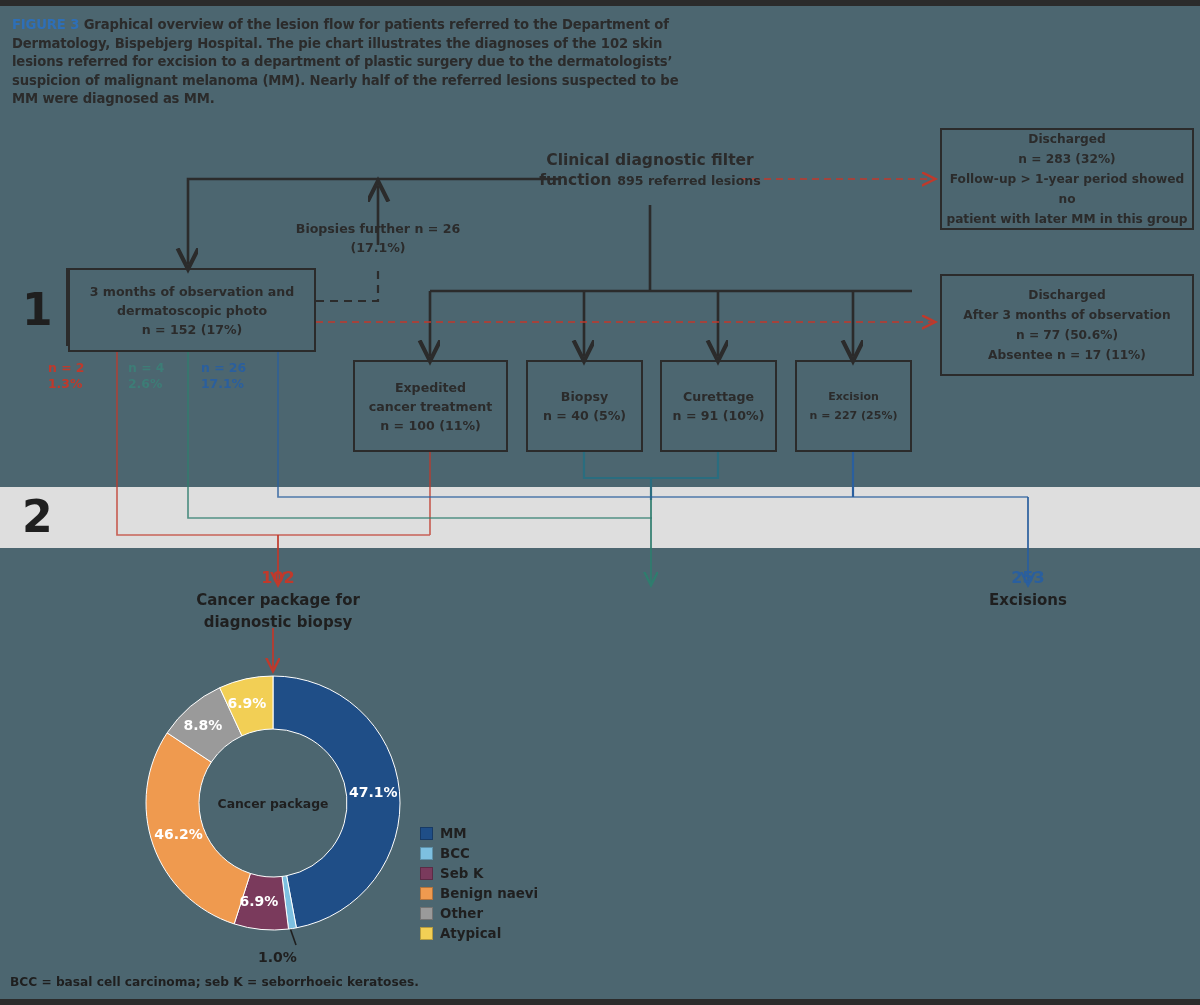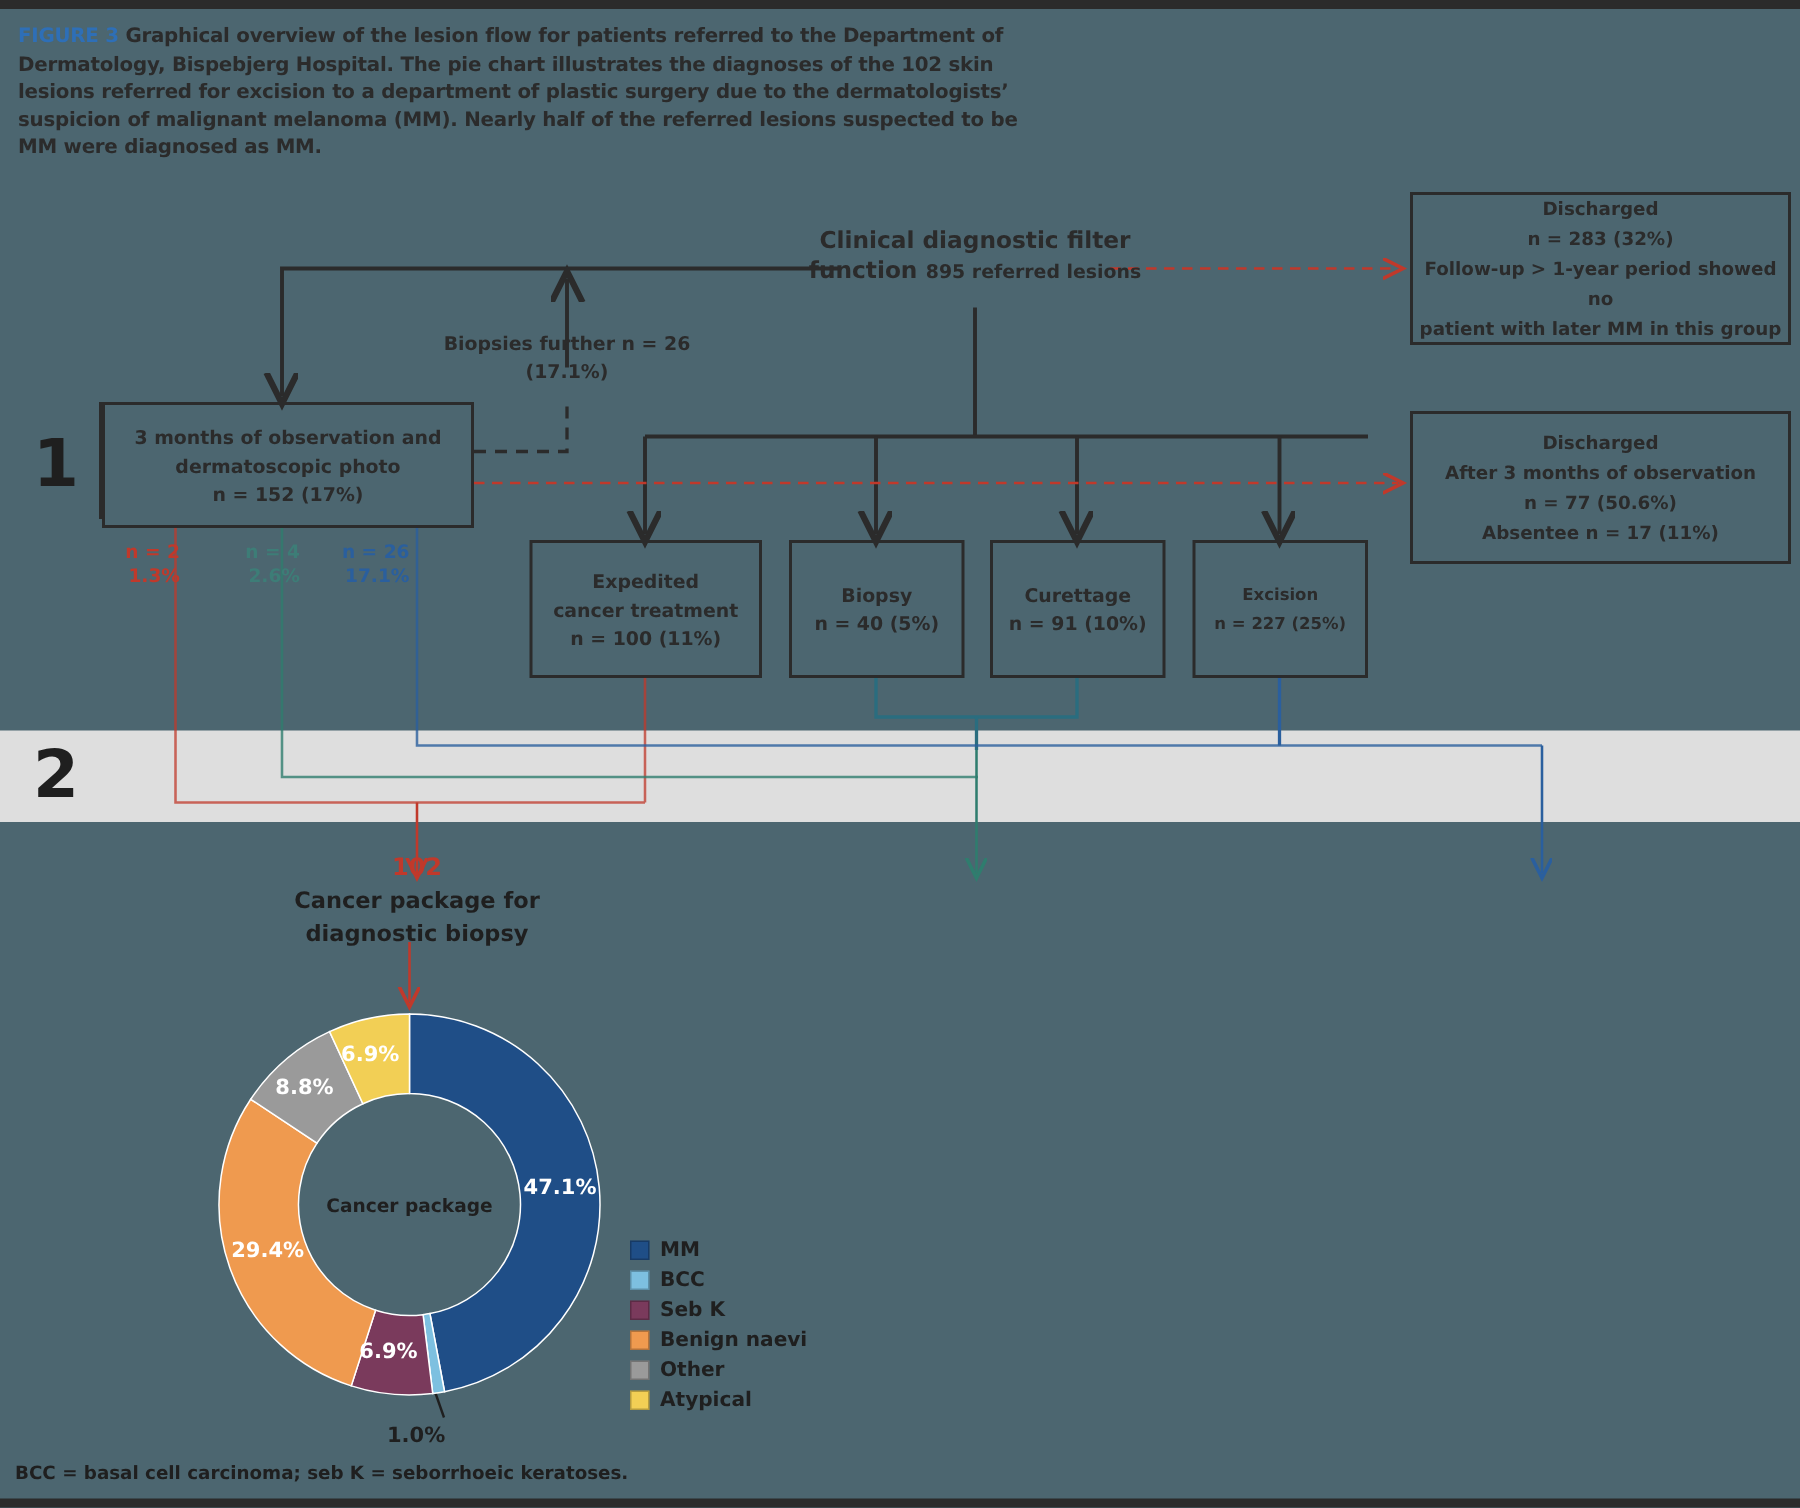--- a/index.html
+++ b/index.html
@@ -59,21 +59,21 @@
   .root .t1 { font-size:15.5px; line-height:20px; }
   .root .t2 { font-size:12.6px; line-height:20px; margin-top:2px; }
 
   
   .obsfurther {
     position:absolute; left:278px; top:219px; width:200px; text-align:center;
     color:#2b2b2b; font-weight:bold; font-size:12.6px; line-height:19px;
   }
 
   
-  .tally { position:absolute; text-align:right; font-weight:bold; font-size:12.4px; line-height:16px; width:72px; }
+  .tally { position:absolute; text-align:left; font-weight:bold; font-size:12.4px; line-height:16px; width:72px; }
   .tally .n { display:block; }
   .tally .p { display:block; }
   .t-red   { left:48px;  top:360px; color:#c0392b; }
   .t-teal  { left:128px; top:360px; color:#3d7d77; }
   .t-blue  { left:201px; top:360px; color:#2a5f9e; }
 
   
   .outcome { position:absolute; text-align:center; font-weight:bold; color:#1f1f1f; }
   .outcome .num { display:block; font-size:16px; line-height:20px; }
   .outcome .lab { display:block; font-size:15px; line-height:20px; margin-top:2px; }
@@ -278,39 +278,43 @@
   </div>
   <div class="tally t-blue" style="color: rgb(42, 95, 158);">
     <span class="n">n = 26</span>
     <span class="p">17.1%</span>
   </div>
 
   <div class="outcome o1">
     <span class="num" style="color: rgb(192, 57, 43);">102</span>
     <span class="lab">Cancer package for</span>
     <span class="lab">diagnostic biopsy</span>
+  </div>
+  <div class="outcome o3">
+    <span class="num" style="color: rgb(42, 95, 158);">253</span>
+    <span class="lab">Excisions</span>
   </div>
 
   <div class="donut-wrap">
     <svg width="270" height="270" viewBox="0 0 270 270">
       <g id="donut-slices">
           <path d="M135,8 A127,127 0 0,1 158.38228094019374,259.82895873167354 L148.6243211777507,207.73498382790427 A74,74 0 0,0 135,61 Z" fill="#1f4e87" stroke="#ffffff" stroke-width="1"></path>
           <path d="M158.38228094019374,259.82895873167354 A127,127 0 0,1 150.50597824301832,261.0498498163605 L144.03497944868784,208.44636918433605 A74,74 0 0,0 148.6243211777507,207.73498382790427 Z" fill="#7dc0e0" stroke="#ffffff" stroke-width="1"></path>
           <path d="M150.50597824301832,261.0498498163605 A127,127 0 0,1 96.17205792531138,255.9189435706607 L112.37584477537828,205.45670727739287 A74,74 0 0,0 144.03497944868784,208.44636918433605 Z" fill="#7a3a5c" stroke="#ffffff" stroke-width="1"></path>
           <path d="M96.17205792531138,255.9189435706607 A127,127 0 0,1 29.14113174796273,64.83661914931824 L73.31845471928537,94.11740013424841 A74,74 0 0,0 112.37584477537828,205.45670727739287 Z" fill="#ef9a4f" stroke="#ffffff" stroke-width="1"></path>
           <path d="M29.14113174796273,64.83661914931824 A127,127 0 0,1 81.6990332648167,19.72638226768936 L103.94274379209793,67.83269517959852 A74,74 0 0,0 73.31845471928537,94.11740013424841 Z" fill="#9a9a9a" stroke="#ffffff" stroke-width="1"></path>
           <path d="M81.6990332648167,19.72638226768936 A127,127 0 0,1 134.99999999999997,8 L135,61 A74,74 0 0,0 103.94274379209793,67.83269517959852 Z" fill="#f2cf55" stroke="#ffffff" stroke-width="1"></path>
         </g>
     </svg>
     <div class="donut-center">Cancer package</div>
     <div id="donut-labels">
         <div class="slice-lbl" style="left: 211.07px; top: 115.709px;">47.1%</div>
         <div class="slice-lbl dark" style="left: 120px; top: 281px; font-size: 14px;">1.0%</div>
         <div class="slice-lbl" style="left: 101.552px; top: 225.055px;">6.9%</div>
-        <div class="slice-lbl" style="left: 16.1658px; top: 158.267px;">29.4%</div>
+        <div class="slice-lbl" style="left: 16.1658px; top: 158.267px;">46.2%</div>
         <div class="slice-lbl" style="left: 45.5448px; top: 48.7382px;">8.8%</div>
         <div class="slice-lbl" style="left: 89.4061px; top: 26.8473px;">6.9%</div>
       </div>
   </div>
 
   <div class="legend" id="legend">
       <div class="leg-row">
         <span class="leg-sw" style="background: rgb(31, 78, 135);"></span>
         <span class="leg-tx">MM</span>
       </div>

